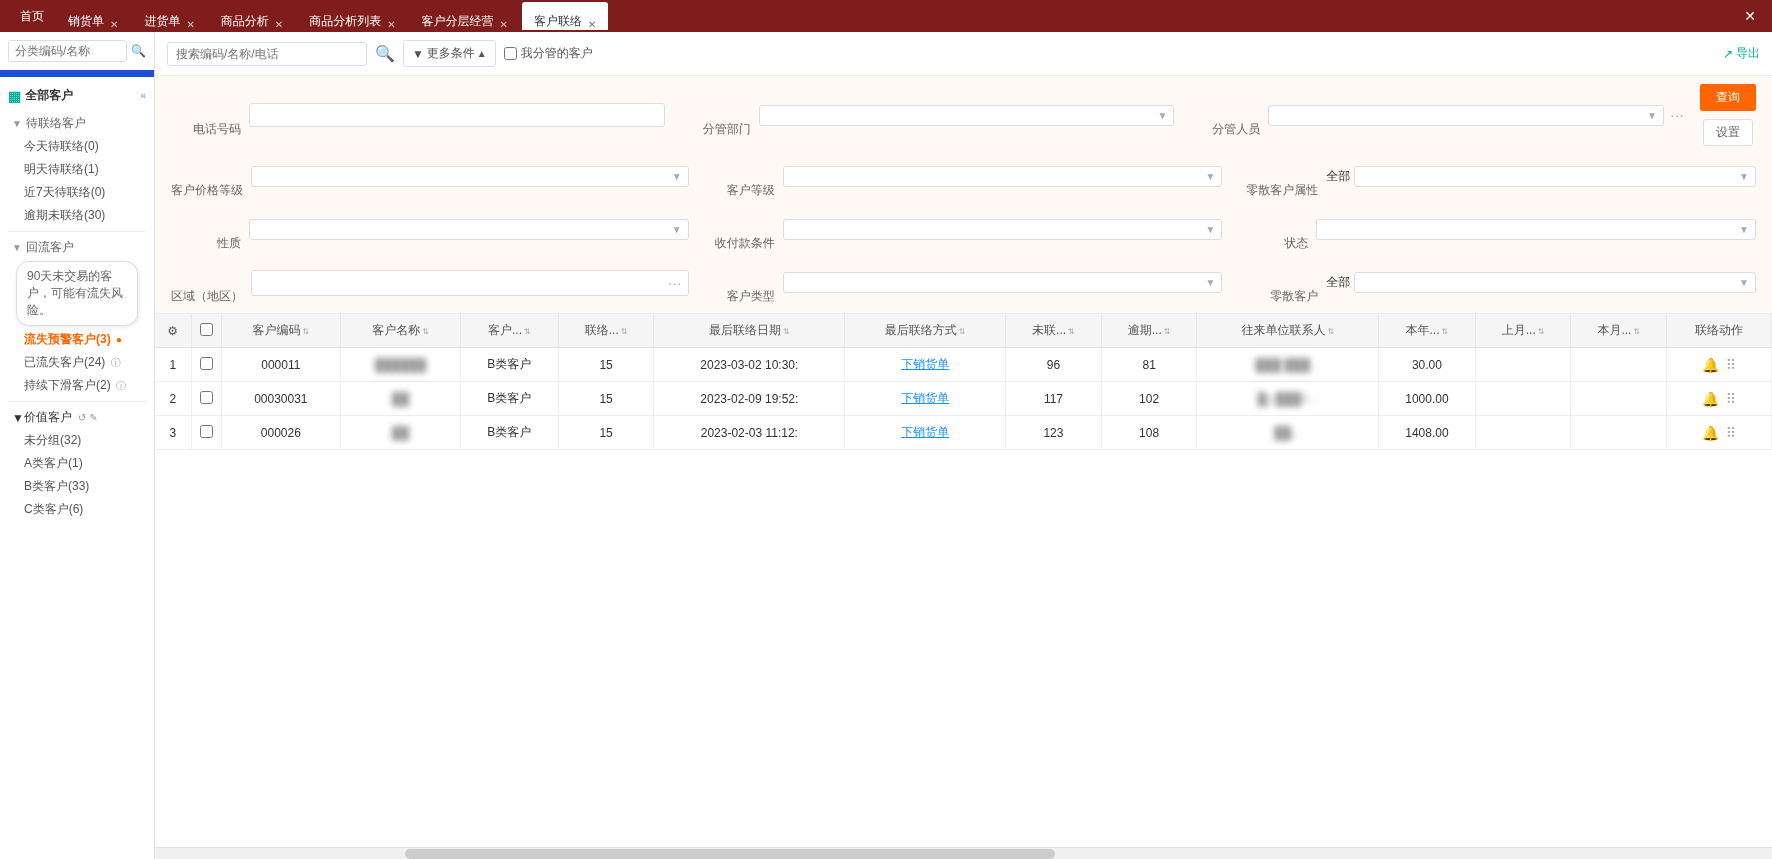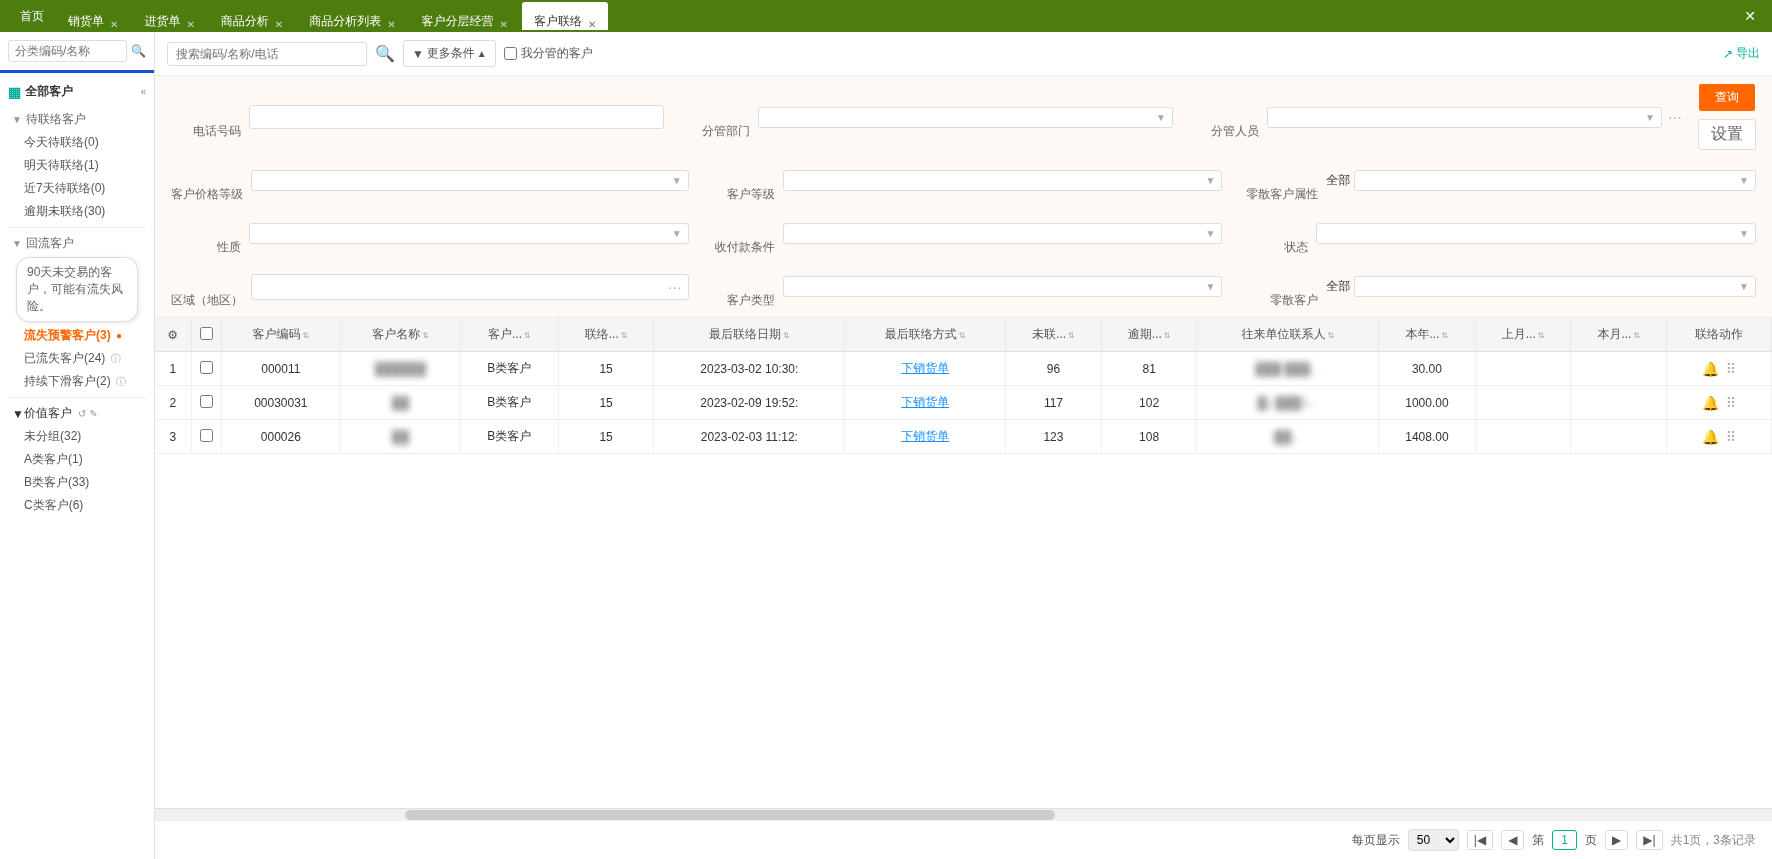--- a/index.html
+++ b/index.html
@@ -2,21 +2,21 @@
 <html><head>
   <meta charset="utf-8">
   <style>
     * { box-sizing: border-box; margin: 0; padding: 0; font-family: 'Microsoft YaHei', Arial, sans-serif; font-size: 12px; }
     body { background: #f5f5f5; overflow: hidden; }
 
     
     .top-tabs {
       display: flex;
       align-items: center;
-      background: #4d7c0f;
+      background: #7f1d1d;
       height: 32px;
       padding: 0 8px;
     }
     .top-tab {
       display: flex;
       align-items: flex-end;
       padding: 0 12px;
       height: 28px;
       color: #fff;
       cursor: pointer;
@@ -64,21 +64,21 @@
       border-right: 1px solid #e0e0e0;
       display: flex;
       flex-direction: column;
       overflow-y: auto;
       flex-shrink: 0;
     }
     .sidebar-search {
       display: flex;
       align-items: center;
       padding: 8px;
-      border-bottom: 3px solid #1d4ed8;
+      border-bottom: 7px solid #1d4ed8;
     }
     .sidebar-search input {
       border: 1px solid #ddd;
       border-radius: 3px;
       padding: 3px 6px;
       width: 100%;
       font-size: 12px;
       outline: none;
     }
     .sidebar-search .search-icon {
@@ -289,21 +289,21 @@
       cursor: pointer;
       font-size: 12px;
     }
     .settings-btn {
       background: #fff;
       color: #666;
       border: 1px solid #ddd;
       border-radius: 3px;
       padding: 4px 12px;
       cursor: pointer;
-      font-size: 16px;
+      font-size: 12px;
       margin-top: 4px;
     }
     .adv-filter-actions {
       display: flex;
       flex-direction: column;
       align-items: center;
       gap: 4px;
     }
     .zero-customer-attr {
       display: flex;
@@ -796,31 +796,15 @@
             </td>
           </tr>
         </tbody>
       </table>
     </div>
 
     <div class="scroll-track">
       <div class="scroll-thumb"></div>
     </div>
 
-    <div class="pagination">
-      <span>每页显示</span>
-      <select>
-        <option>50</option>
-        <option>100</option>
-        <option>200</option>
-      </select>
-      <button class="page-nav-btn">|◀</button>
-      <button class="page-nav-btn">◀</button>
-      <span>第</span>
-      <span class="page-num">1</span>
-      <span>页</span>
-      <button class="page-nav-btn">▶</button>
-      <button class="page-nav-btn">▶|</button>
-      <span class="page-info">共1页，3条记录</span>
-    </div>
 
   </div>
 </div>
 
 </body></html>

